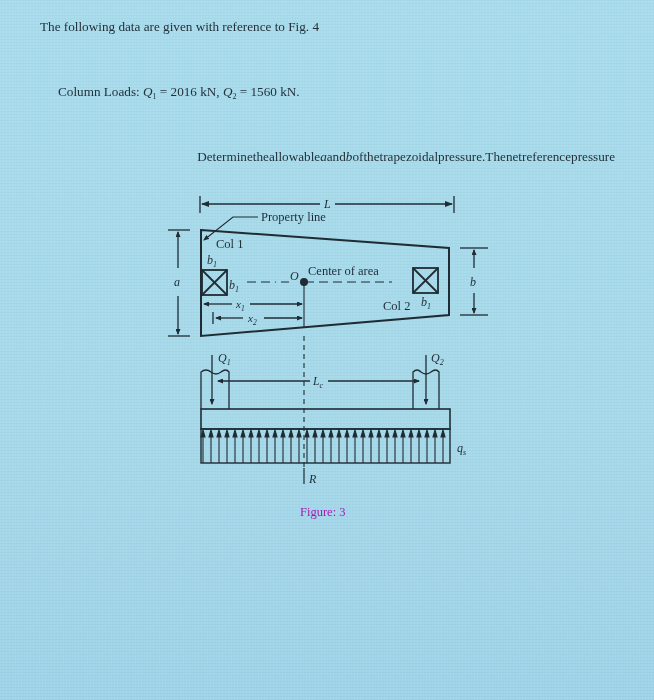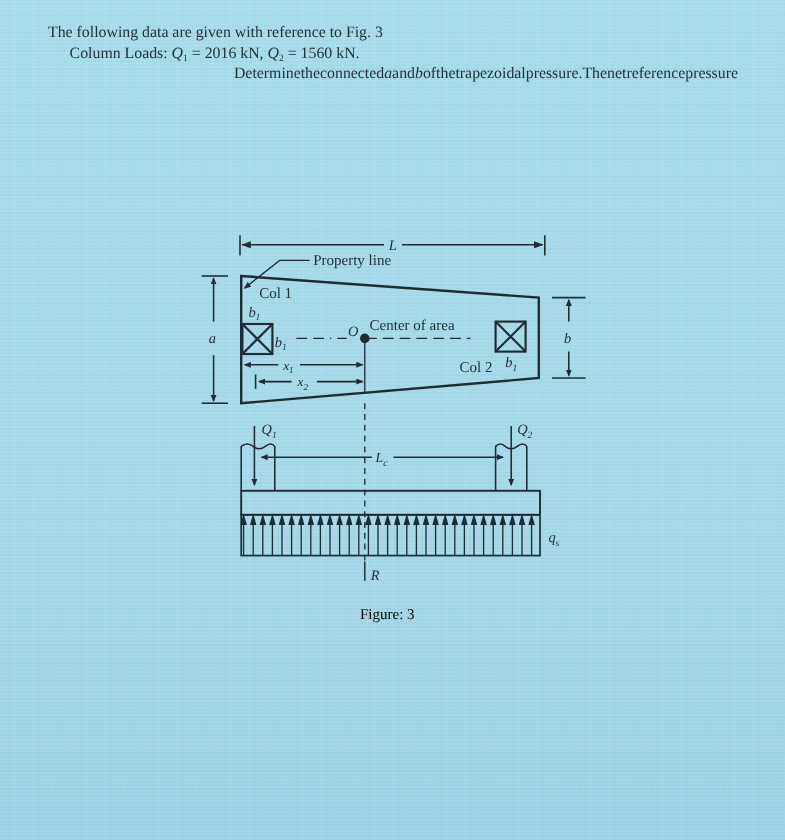--- a/index.html
+++ b/index.html
@@ -12,43 +12,43 @@
       linear-gradient(180deg, #a8dced 0%, #a6d9ea 60%, #9fd3e7 100%);
     font-family: "Liberation Serif", "DejaVu Serif", serif;
     color: #23313a;
     position: relative;
   }
   .problem {
     position: absolute; left: 40px; top: 18px; width: 575px;
     font-size: 13.2px; line-height: 17.2px;
   }
   .problem .line { white-space: nowrap; }
-  .problem .indent { padding-left: 18px; }
+  .problem .indent { padding-left: 18px; margin-top: 48px; }
   .problem .just { display: flex; justify-content: flex-end; }
   i.v { font-style: italic; }
   sub { font-size: 8px; vertical-align: -3px; line-height: 0; }
   .figure { position: absolute; left: 0; top: 0; }
   .fig-caption {
     position: absolute; left: 300px; top: 505px;
-    font-size: 12.5px; color: #000000;
+    font-size: 12.5px; color: #a21caf;
   }
   svg text { font-family: "Liberation Serif", "DejaVu Serif", serif; fill: #1f2c34; }
 </style>
 </head>
 <body>
 
 <div class="problem">
-  <div class="line">The following data are given with reference to Fig. 3</div>
+  <div class="line">The following data are given with reference to Fig. 4</div>
   <div class="line indent">
     <span>Column Loads: </span><i class="v">Q</i><sub>1</sub><span> = 2016 kN, </span><i class="v">Q</i><sub>2</sub><span> = 1560 kN.</span>
   </div>
   <div class="line indent just">
     <span>Determine</span>
     <span>the</span>
-    <span>connected</span>
+    <span>allowable</span>
     <i class="v">a</i>
     <span>and</span>
     <i class="v">b</i>
     <span>of</span>
     <span>the</span>
     <span>trapezoidal</span>
     <span>pressure.</span>
     <span>The</span>
     <span>net</span>
     <span>reference</span>

